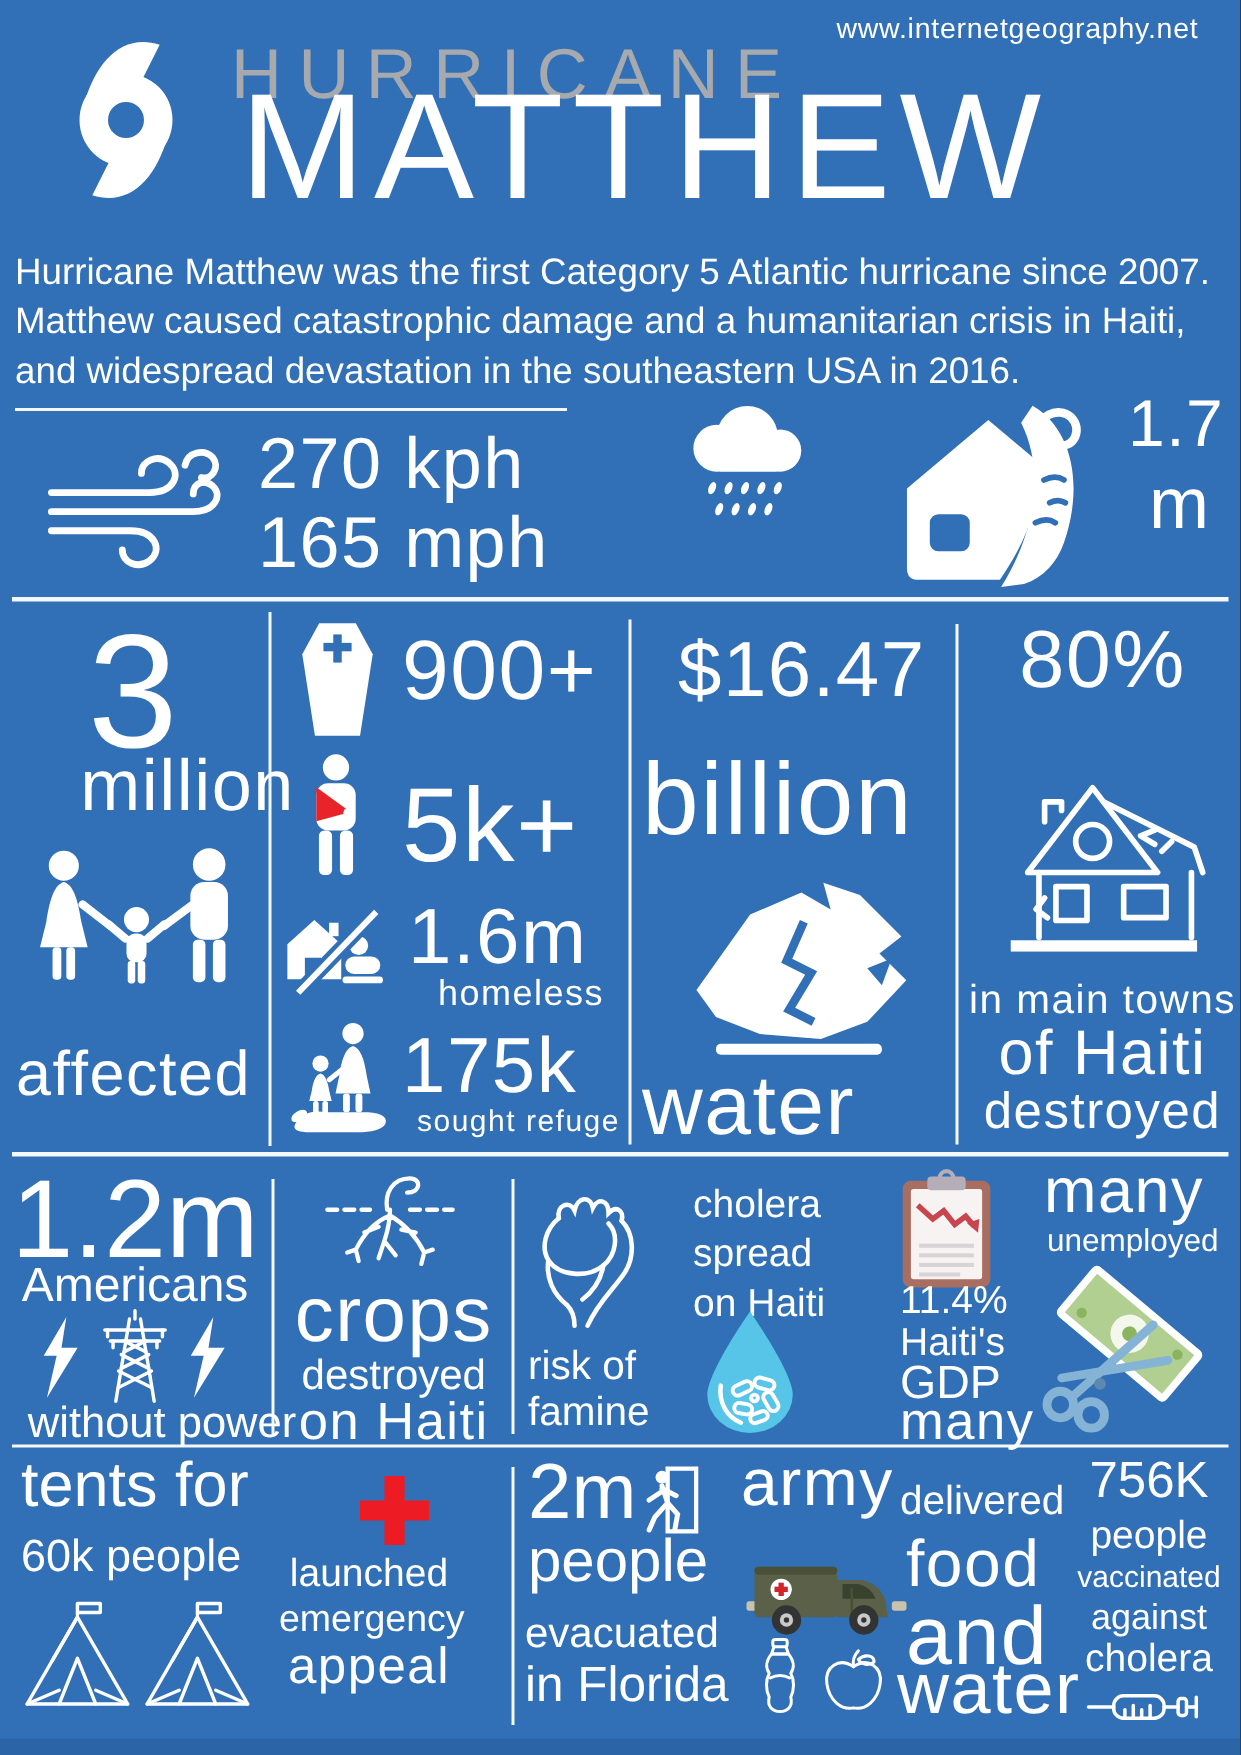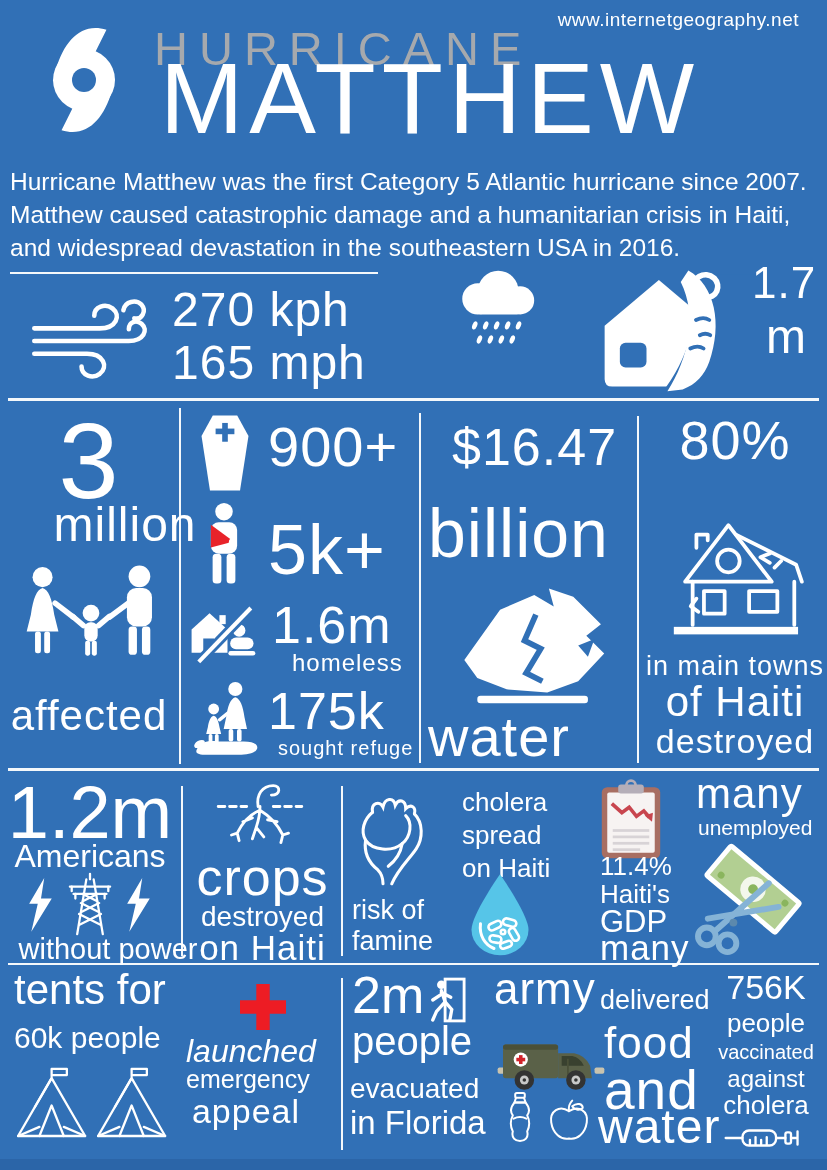--- a/index.html
+++ b/index.html
@@ -344,21 +344,21 @@
         <path d="M52 14 V4 H72 V12 H52"></path>
       </g>
     </svg>
   </div>
 
   <div class="a" style="left:240px;top:984px;">
     <svg width="46" height="46" viewBox="0 0 48 48">
       <path fill="#ed1c24" d="M17 0 H31 V17 H48 V31 H31 V48 H17 V31 H0 V17 H17 Z"></path>
     </svg>
   </div>
-  <div class="a t ctr" style="left:186px;top:1035px;width:120px;font-size:32px;font-style:italic;">launched</div>
+  <div class="a t ctr" style="left:186px;top:1035px;width:120px;font-size:26px;">launched</div>
   <div class="a t ctr" style="left:186px;top:1066px;width:120px;font-size:25px;">emergency</div>
   <div class="a t geo ctr" style="left:186px;top:1094px;width:120px;font-size:34px;">appeal</div>
 
   <div class="a t" style="left:352px;top:968px;font-size:52px;">2m</div>
   <div class="a" style="left:428px;top:976px;">
     <svg width="38" height="48" viewBox="0 0 40 50">
       <rect x="18" y="3" width="20" height="44" fill="none" stroke="#fff" stroke-width="3"></rect>
       <g stroke="#fff" stroke-width="3.5" stroke-linecap="round" fill="#fff">
         <circle cx="14" cy="9" r="4.5" stroke="none"></circle>
         <path d="M14 15 L18 27" fill="none"></path>

